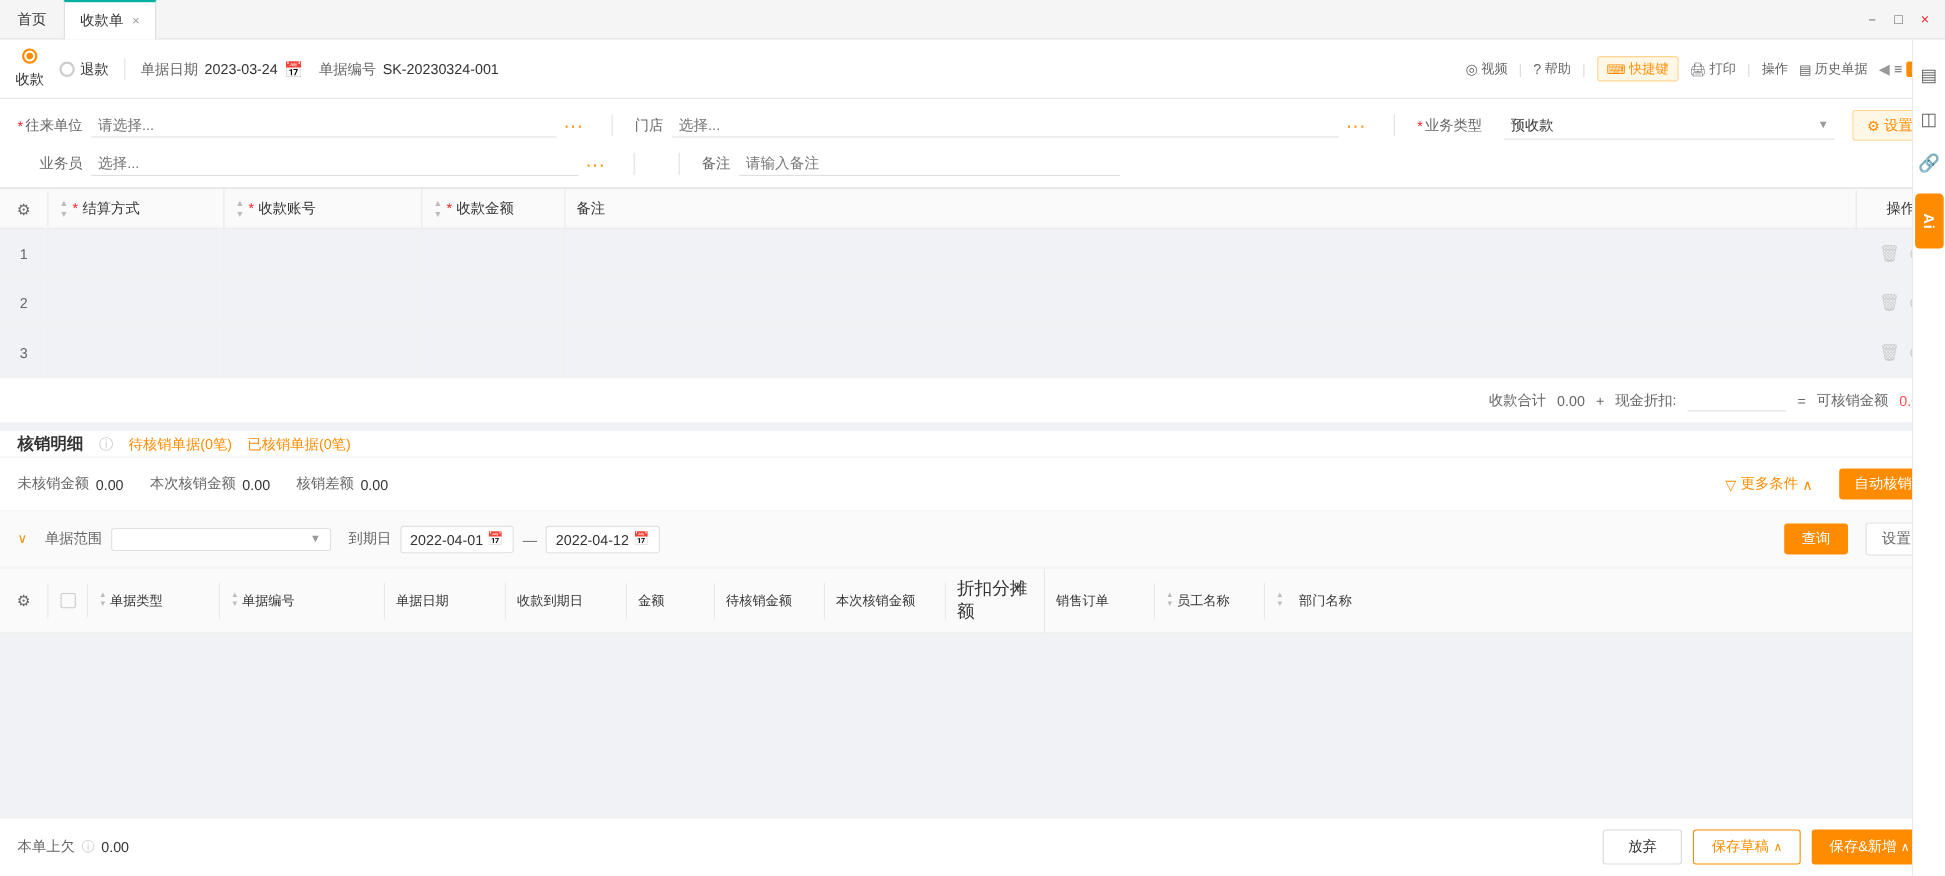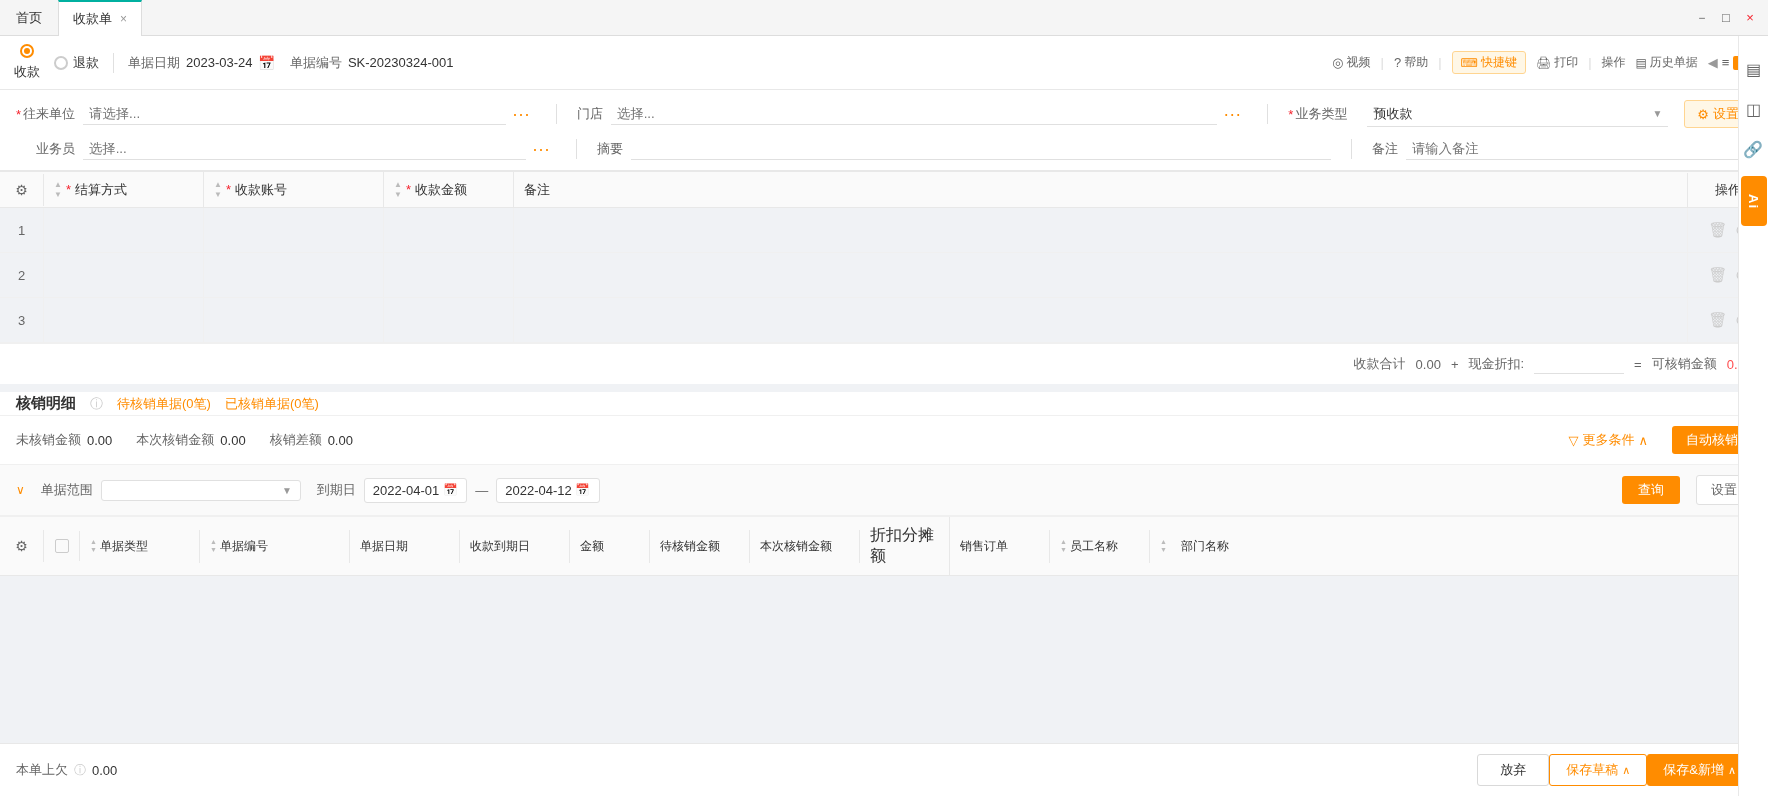--- a/index.html
+++ b/index.html
@@ -125,24 +125,20 @@
   </div>
   <div style="display:flex; align-items:center;">
 
     <div style="display:flex; align-items:center; width:520px;margin-left:20px;">
       <span style="color:#666; margin-right:8px; white-space:nowrap;">业务员</span>
       <input style="flex: 1 1 0%; border-top: none; border-right: none; border-left: none; border-image: initial; border-bottom: 1px solid rgb(224, 224, 224); padding: 3px 6px; color: rgb(153, 153, 153); outline: none; background: transparent;" placeholder="选择...">
       <span style="color:#ff8c00; cursor:pointer; font-size:18px; padding:0 6px;">···</span>
     </div>
     <div style="width:1px; height:20px; background:#e0e0e0; margin:0 20px;"></div>
 
-    <div style="display:flex; align-items:center; flex:1;">
-      <span style="color:#666; margin-right:8px;">摘要</span>
-      <input style="flex: 1 1 0%; border-top: none; border-right: none; border-left: none; border-image: initial; border-bottom: 1px solid rgb(224, 224, 224); padding: 3px 6px; outline: none; background: transparent;">
-    </div>
     <div style="width:1px; height:20px; background:#e0e0e0; margin:0 20px;"></div>
 
     <div style="display:flex; align-items:center; width:380px;">
       <span style="color:#666; margin-right:8px; white-space:nowrap;">备注</span>
       <input style="flex: 1 1 0%; border-top: none; border-right: none; border-left: none; border-image: initial; border-bottom: 1px solid rgb(224, 224, 224); padding: 3px 6px; color: rgb(153, 153, 153); outline: none; background: transparent;" placeholder="请输入备注">
     </div>
   </div>
 </div>
 
 <div style="display:flex; align-items:center; background:#fafafa; border-bottom:1px solid #e8e8e8; border-top:1px solid #e8e8e8;">
@@ -347,21 +343,21 @@
   </div>
 </div>
 
 <div style="display:flex; align-items:center; padding:10px 16px; background:#fff; border-top:1px solid #e8e8e8; position:fixed; bottom:0; width:1768px; z-index:50;">
   <div style="display:flex; align-items:center; gap:6px; color:#666;">
     <span>本单上欠</span>
     <span style="color:#ccc; font-size:12px; cursor:pointer;">ⓘ</span>
     <span style="color:#333; font-weight:500;">0.00</span>
   </div>
   <div style="flex:1;"></div>
-  <div style="display:flex; ">
+  <div style="display:flex; gap:10px;">
     <button style="background:#fff; color:#333; border:1px solid #d9d9d9; border-radius:3px; padding:6px 22px; cursor:pointer; font-size:13px;">放弃</button>
     <button style="background:#fff; color:#ff8c00; border:1px solid #ff8c00; border-radius:3px; padding:6px 16px; cursor:pointer; font-size:13px; display:flex; align-items:center; gap:4px;">
       <span>保存草稿</span>
       <span style="font-size:11px;">∧</span>
     </button>
     <button style="background:#ff8c00; color:#fff; border:none; border-radius:3px; padding:6px 16px; cursor:pointer; font-size:13px; display:flex; align-items:center; gap:4px;">
       <span>保存&amp;新增</span>
       <span style="font-size:11px;">∧</span>
     </button>
   </div>

